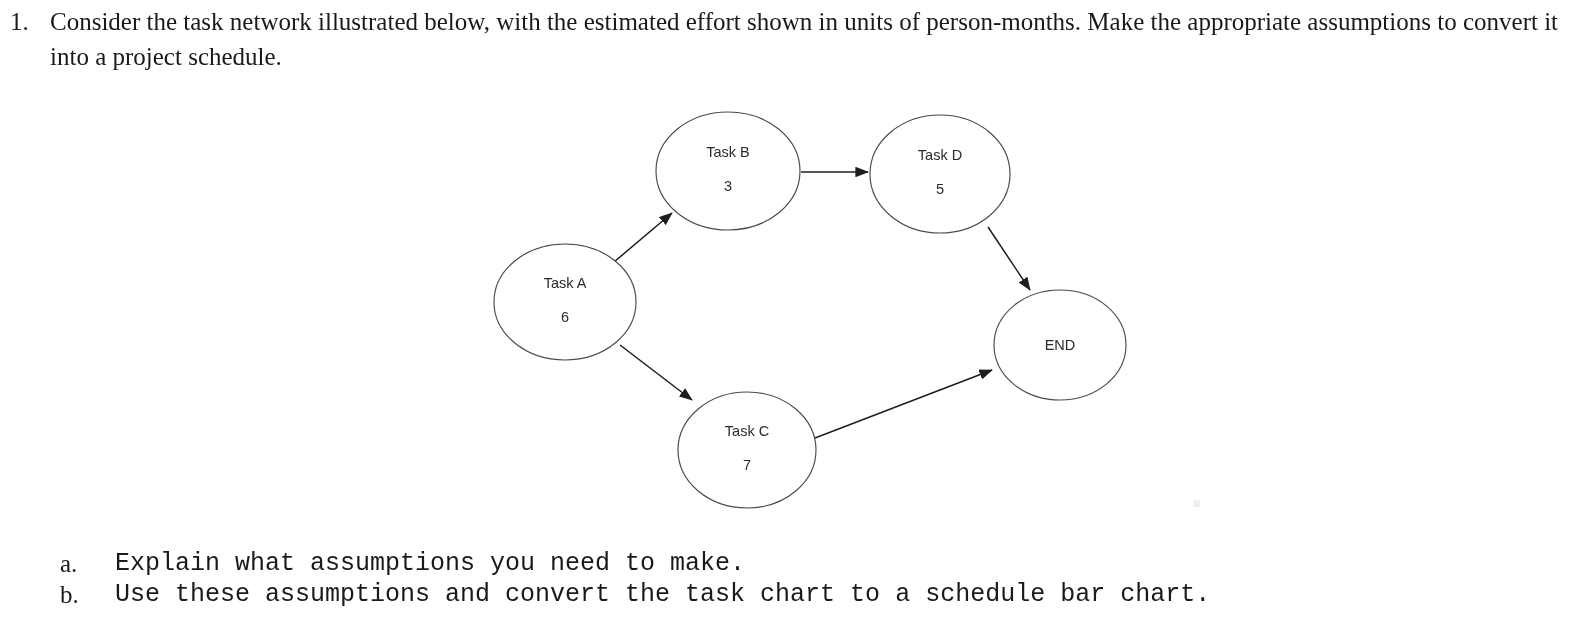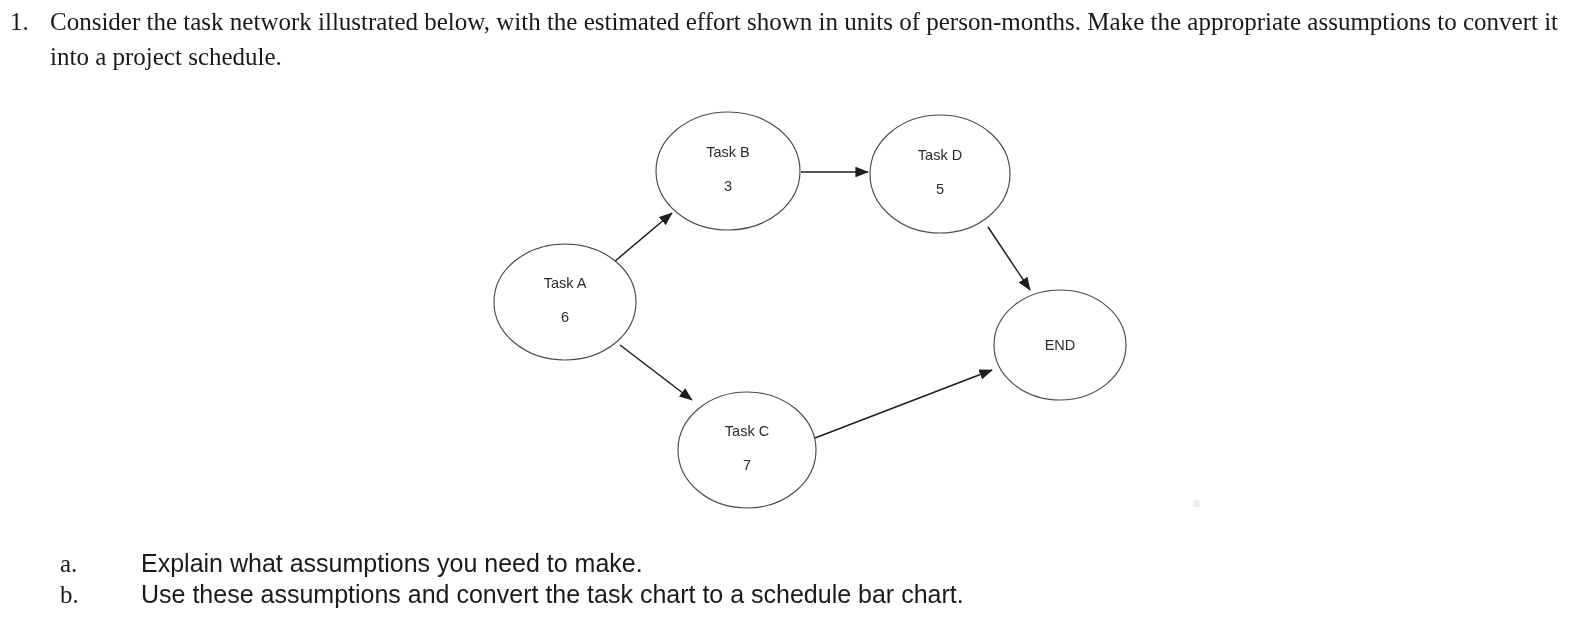--- a/index.html
+++ b/index.html
@@ -91,22 +91,21 @@
   }
   .sub-marker {
     width: 115px;
     flex: 0 0 115px;
     padding-left: 60px;
     box-sizing: border-box;
     font-family: "Liberation Serif", "DejaVu Serif", serif;
   }
   .sub-text {
     flex: 1 1 auto;
-    font-family: Liberation Sans, sans-serif;
-    margin-left: 26px;
+    font-family: Liberation Mono, monospace;
   }
 
   
   .scan-artifact {
     position: absolute;
     left: 1193px;
     top: 500px;
     width: 7px;
     height: 7px;
     background: #efefef;

